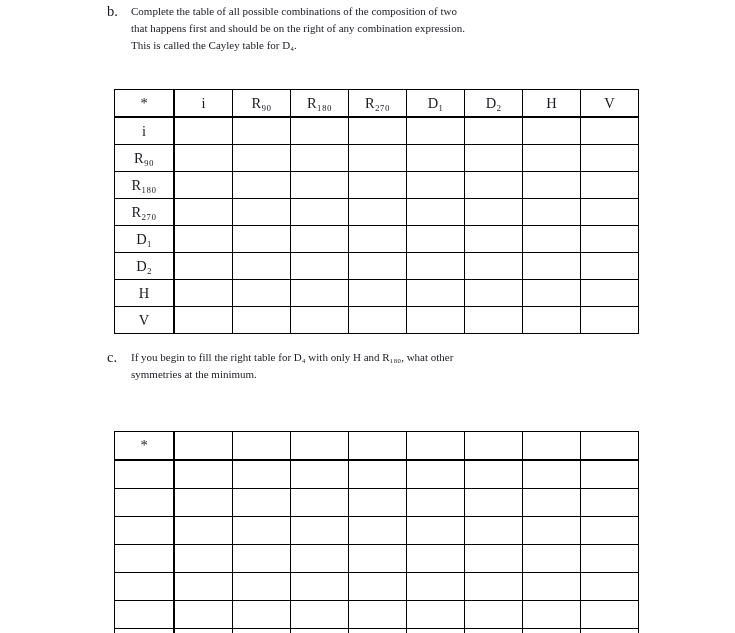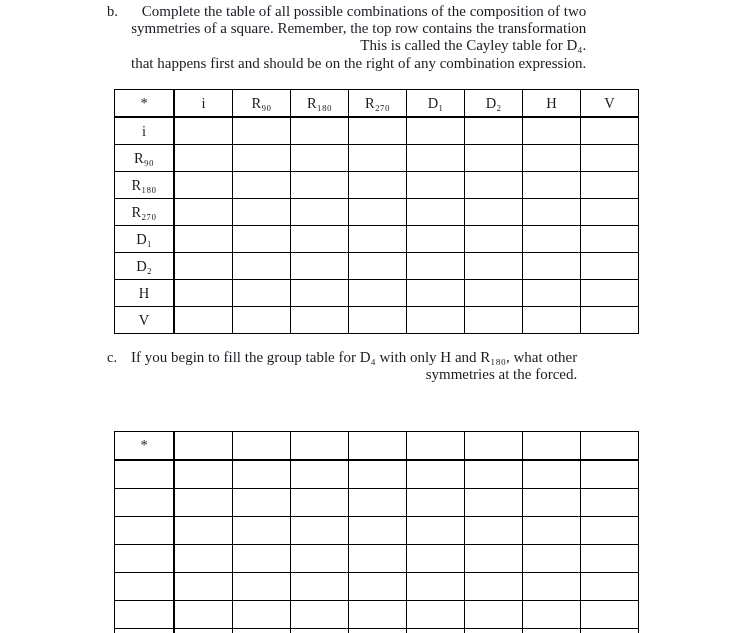--- a/index.html
+++ b/index.html
@@ -24,23 +24,23 @@
     align-items: flex-start;
   }
   .q-marker {
     width: 24px;
     flex: 0 0 24px;
     font-size: 14.5px;
     line-height: 17.2px;
     text-align: left;
   }
   .q-body {
-    font-size: 15px;
+    font-size: 11px;
     line-height: 17.2px;
-    text-align: right;
+    text-align: left;
   }
   .q-body .ln { white-space: nowrap; display: block; }
 
   #question-b { left: 107px; top: 3px; width: 530px; }
   #question-c { left: 107px; top: 349px; width: 530px; }
 
   
   .cayley-table {
     position: absolute;
     border-collapse: collapse;
@@ -90,23 +90,22 @@
   #table-subgroup td.corner-cell { width: 58px; }
   #table-subgroup td.body-cell { width: 57px; }
 </style>
 </head>
 <body>
 
 <div class="question" id="question-b">
   <span class="q-marker">b.</span>
   <span class="q-body">
     <span class="ln">Complete the table of all possible combinations of the composition of two</span>
-    <span class="ln">symmetries of a square.  Remember, the top row contains the transformation</span>
+    <span class="ln">that happens first and should be on the right of any combination expression.</span>
     <span class="ln">This is called the Cayley table for D₄.</span>
-    <span class="ln">that happens first and should be on the right of any combination expression.</span>
   </span>
 </div>
 
 <table class="cayley-table" id="table-cayley-d4">
   <tbody>
     <tr class="header-row">
       <td class="corner-cell">*</td>
       <td class="body-cell">i</td>
       <td class="body-cell">R₉₀</td>
       <td class="body-cell">R₁₈₀</td>
@@ -211,22 +210,22 @@
       <td class="body-cell"></td>
       <td class="body-cell"></td>
       <td class="body-cell"></td>
     </tr>
   </tbody>
 </table>
 
 <div class="question" id="question-c">
   <span class="q-marker">c.</span>
   <span class="q-body">
-    <span class="ln">If you begin to fill the group table for D₄ with only H and R₁₈₀, what other</span>
-    <span class="ln">symmetries at the forced.</span>
+    <span class="ln">If you begin to fill the right table for D₄ with only H and R₁₈₀, what other</span>
+    <span class="ln">symmetries at the minimum.</span>
   </span>
 </div>
 
 <table class="cayley-table" id="table-subgroup">
   <tbody>
     <tr class="header-row">
       <td class="corner-cell">*</td>
       <td class="body-cell"></td>
       <td class="body-cell"></td>
       <td class="body-cell"></td>

